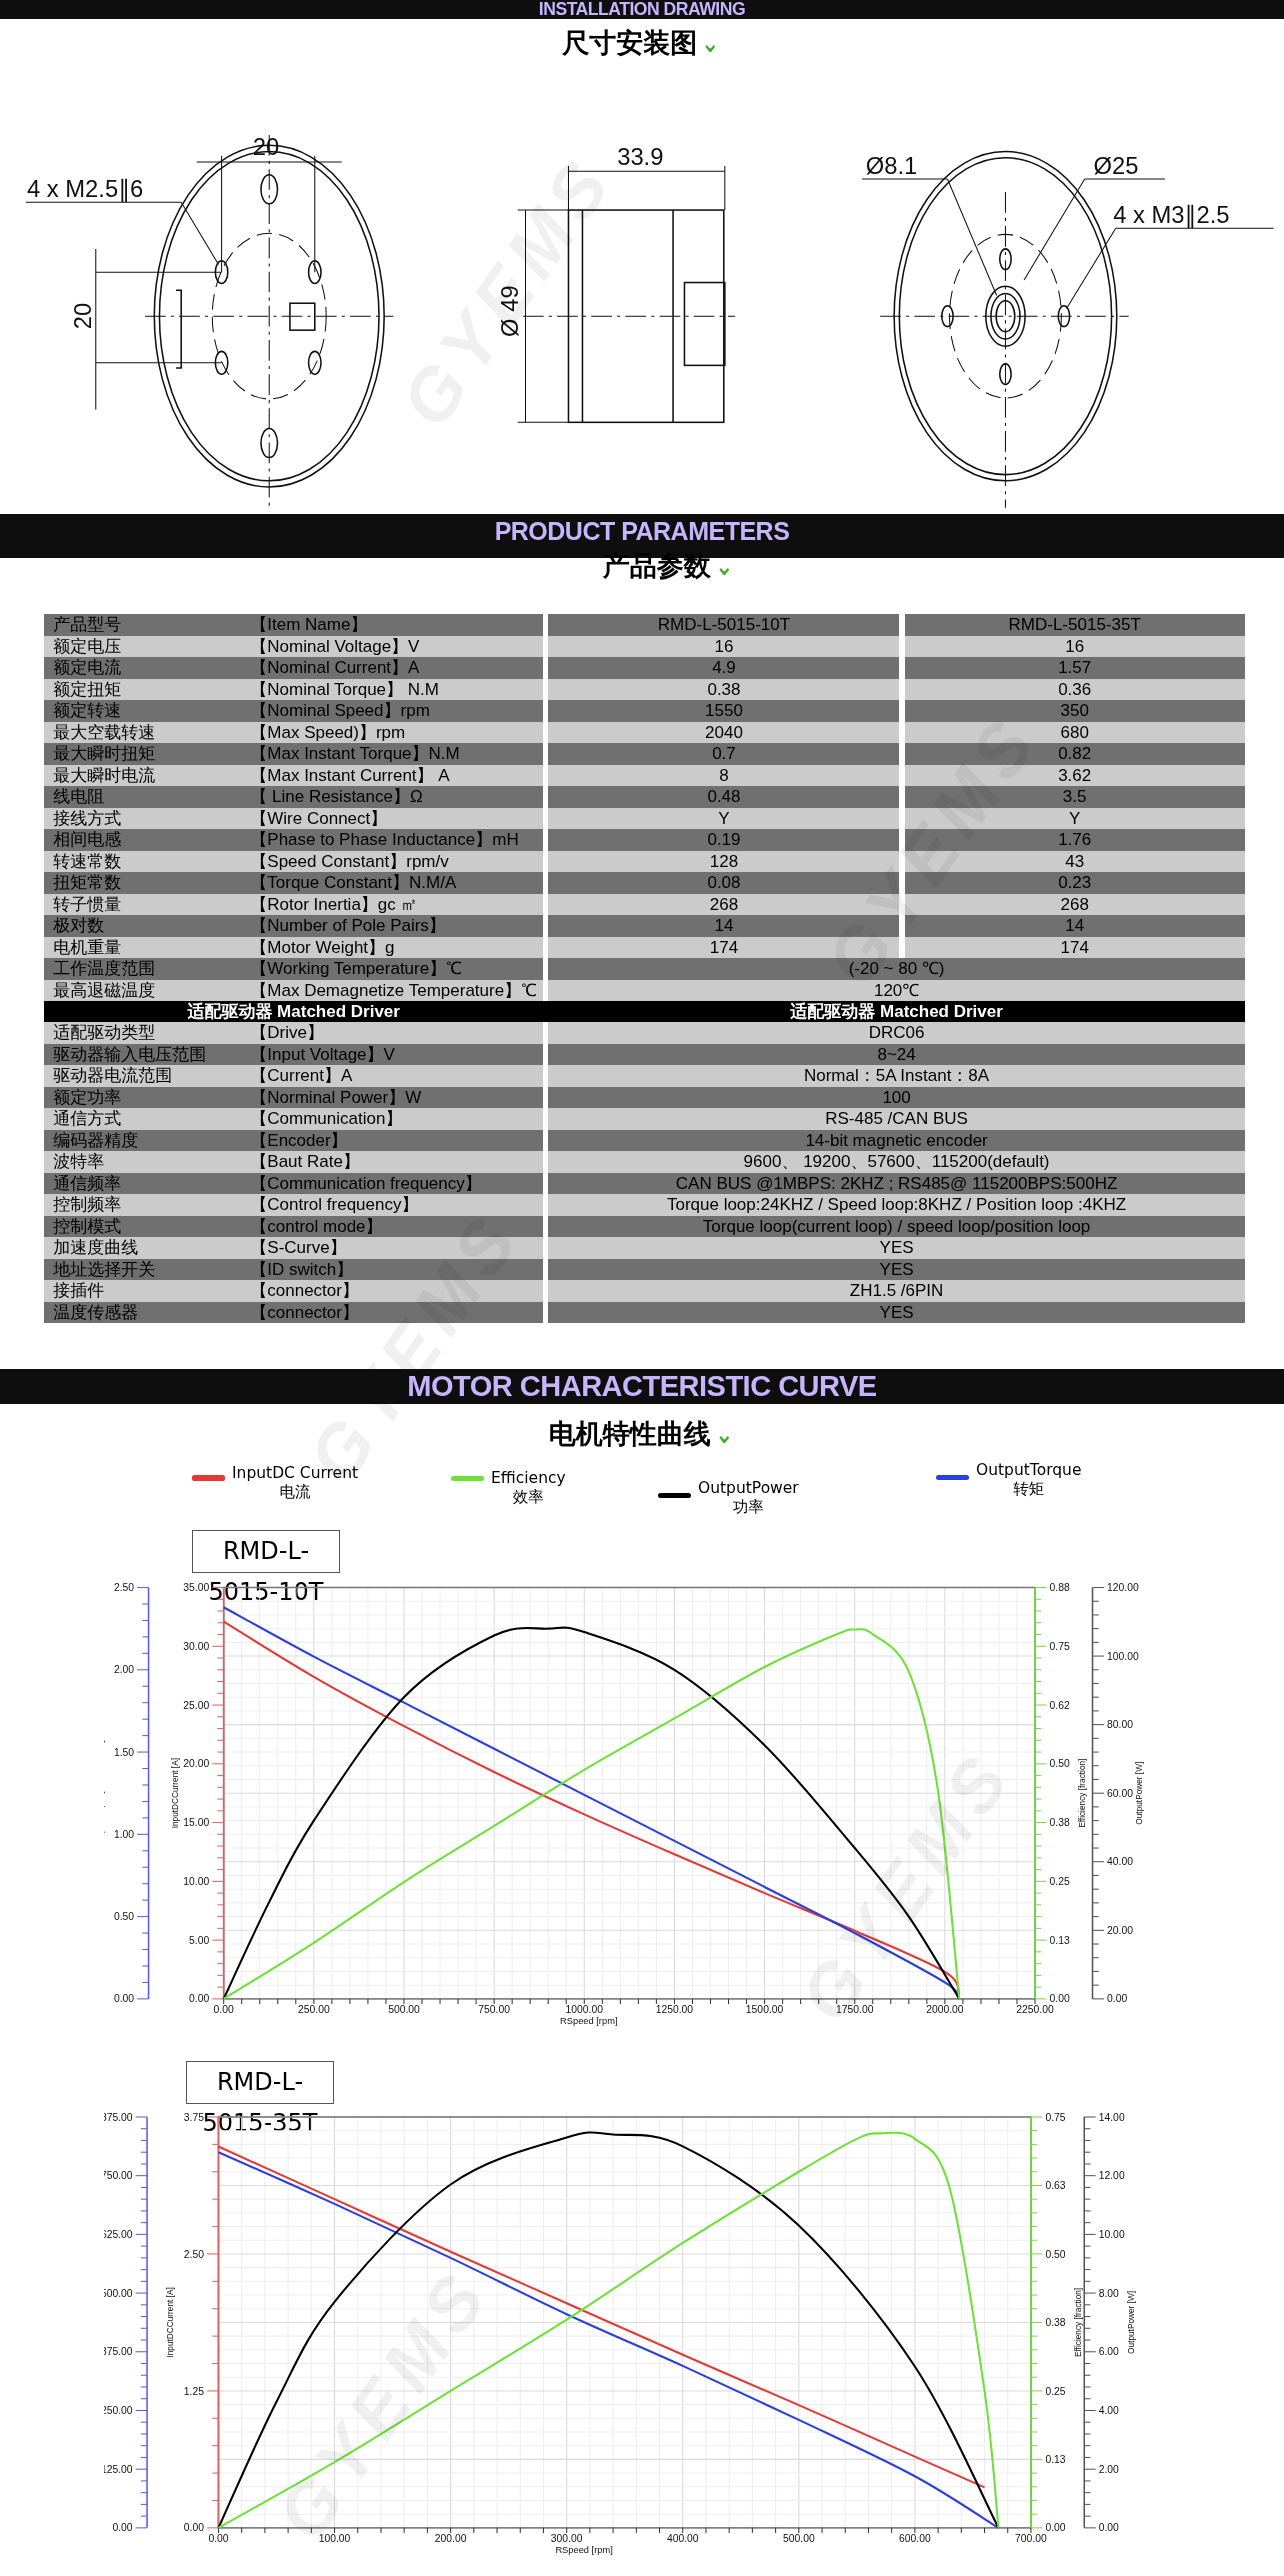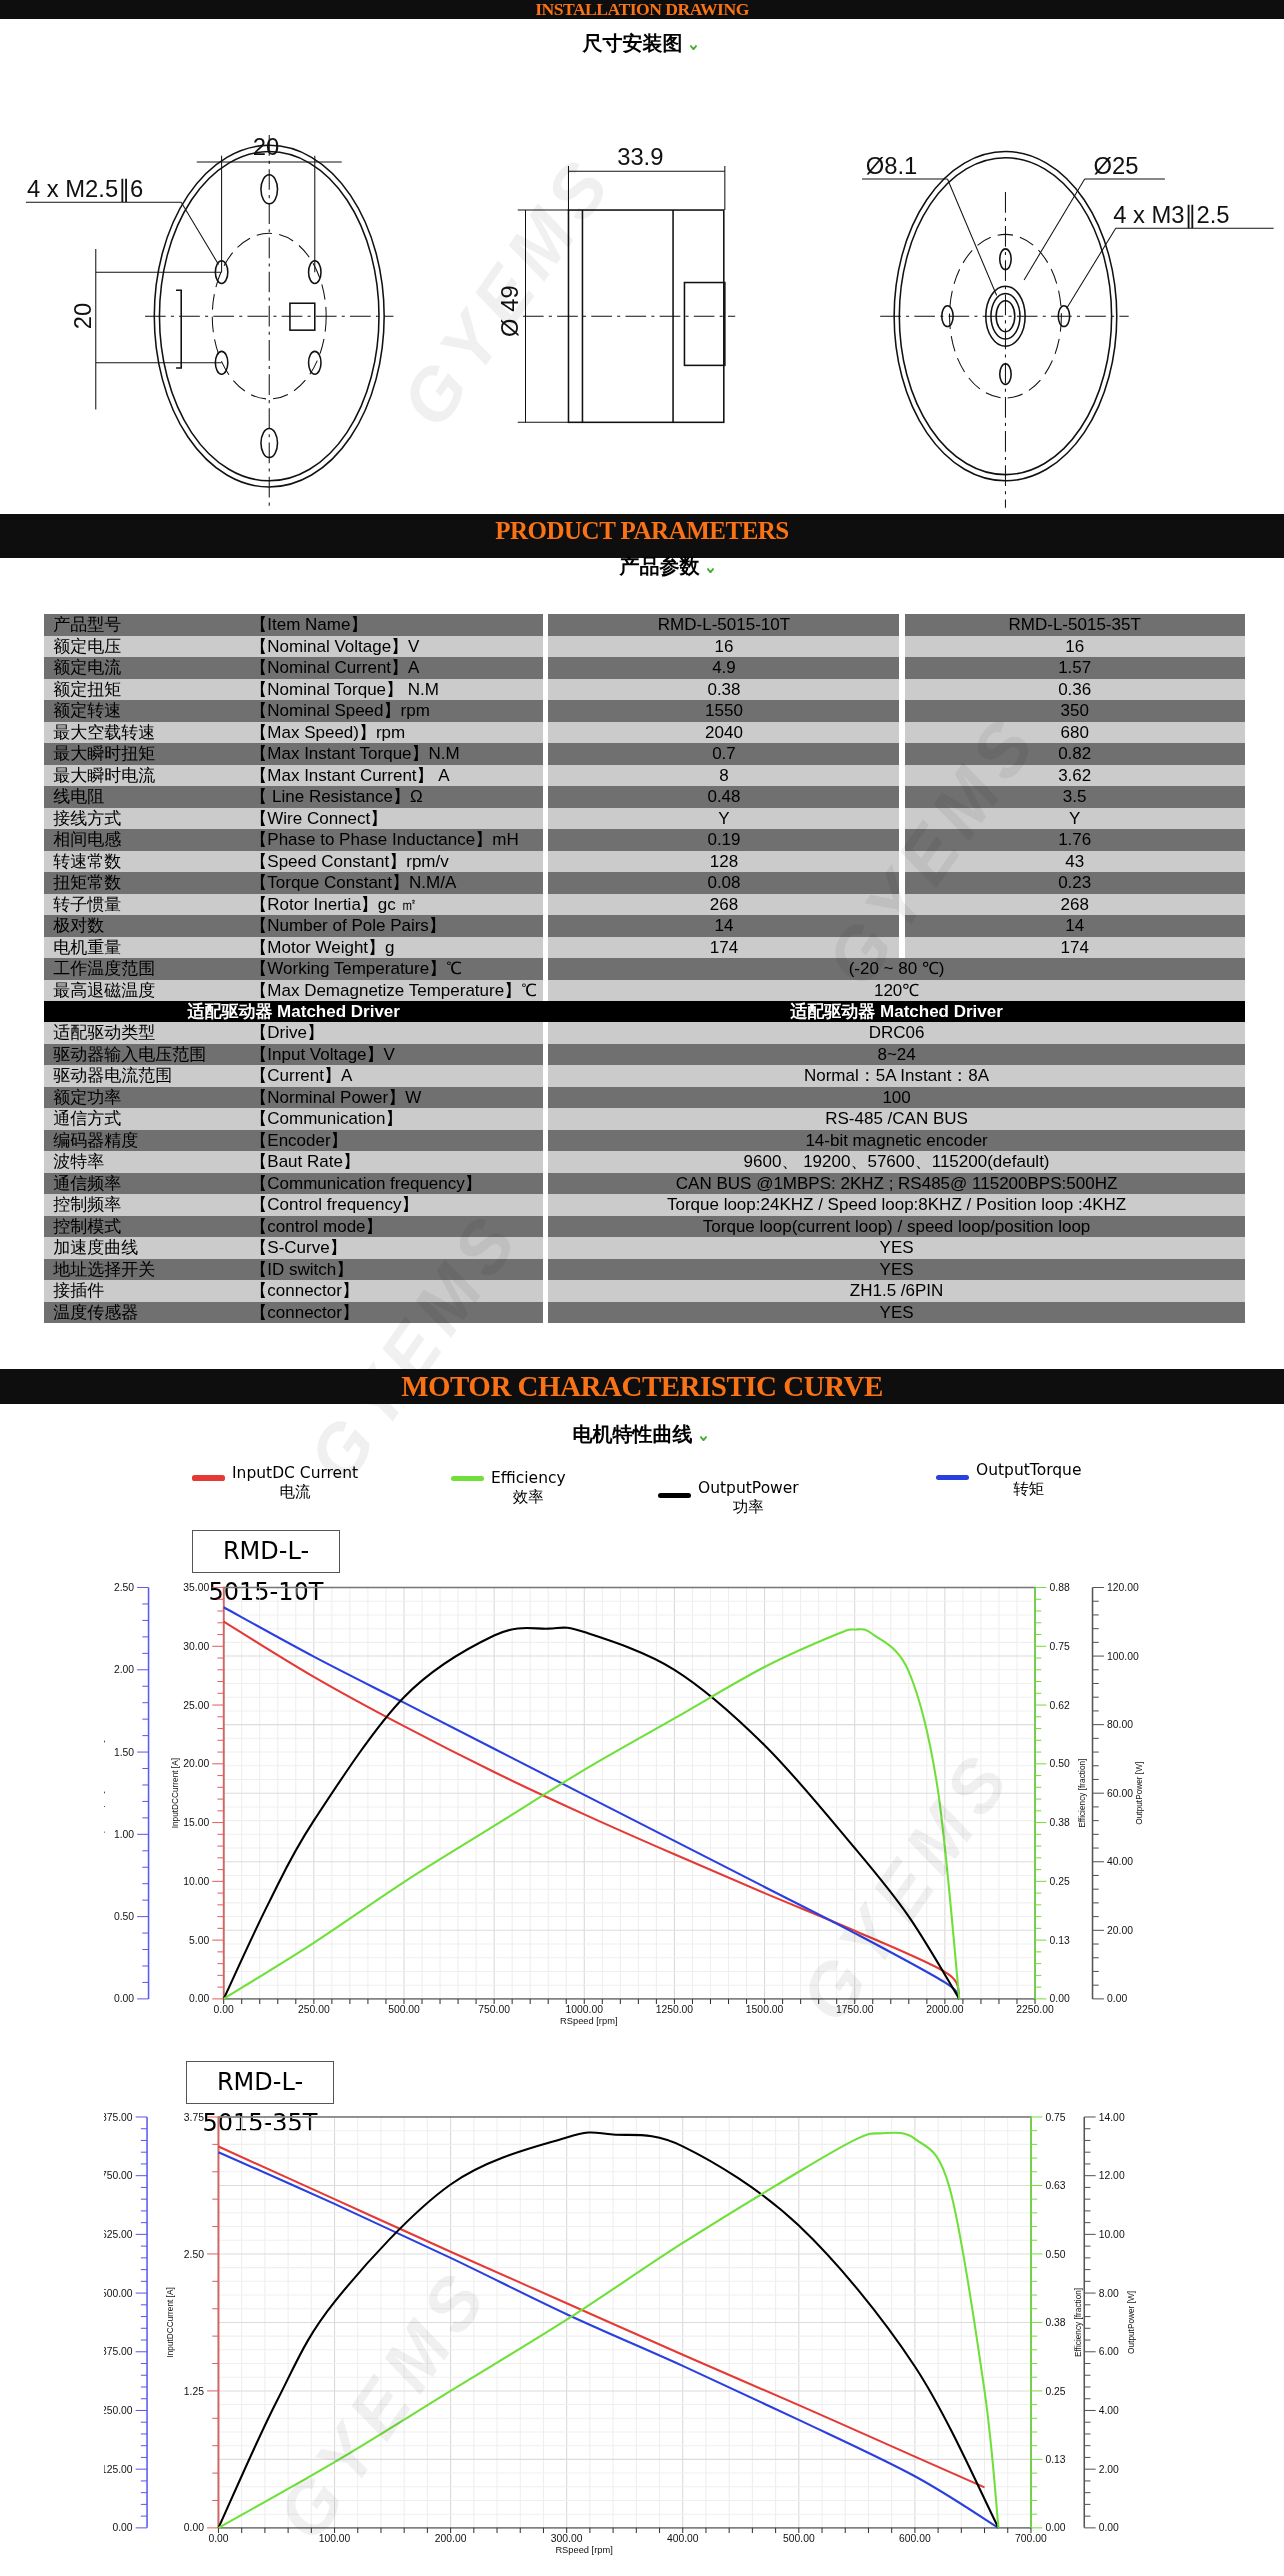--- a/index.html
+++ b/index.html
@@ -1,18 +1,18 @@
 <!DOCTYPE html>
 <html style="font-size:8.3px"><head>
 <meta charset="utf-8">
 <style>
   html,body{margin:0;padding:0;background:#fff;}
   body{width:1284px;height:2576px;position:relative;overflow:hidden;font-family:"Liberation Sans","DejaVu Sans",sans-serif;color:#000;}
-  .bar{position:absolute;left:0;width:1284px;background:#0e0e0e;color:#f97316;text-align:center;font-family:Liberation Serif, serif;font-weight:bold;letter-spacing:-0.5px;}
-  .subtitle{position:absolute;left:0;width:1284px;text-align:center;font-family:"DejaVu Sans",sans-serif;font-size:20px;font-weight:bold;}
+  .bar{position:absolute;left:0;width:1284px;background:#0e0e0e;color:#c4b5fd;text-align:center;font-family:Liberation Sans, sans-serif;font-weight:bold;letter-spacing:-0.5px;}
+  .subtitle{position:absolute;left:0;width:1284px;text-align:center;font-family:"DejaVu Sans",sans-serif;font-size:27px;font-weight:bold;}
   .chev{display:inline-block;color:#3fae2a;font-weight:bold;transform:scaleX(0.8);margin-left:2.1px;}
   .drawing{position:absolute;left:0;top:21px;width:1284px;height:492px;}
   .dim{font-family:"Liberation Sans",sans-serif;font-size:46px;fill:#111;}
   table.params{position:absolute;left:44px;top:614px;border-collapse:separate;border-spacing:0;font-family:"Liberation Sans",sans-serif;font-size:17px;}
   table.params td{height:21.5px;padding:0;white-space:nowrap;line-height:21.5px;}
   tr.d td.c{background:#707070;}
   tr.l td.c{background:#cbcbcb;}
   td.cn{width:197px;padding-left:9.3px !important;}
   td.en{width:293px;}
   td.v{text-align:center;}

